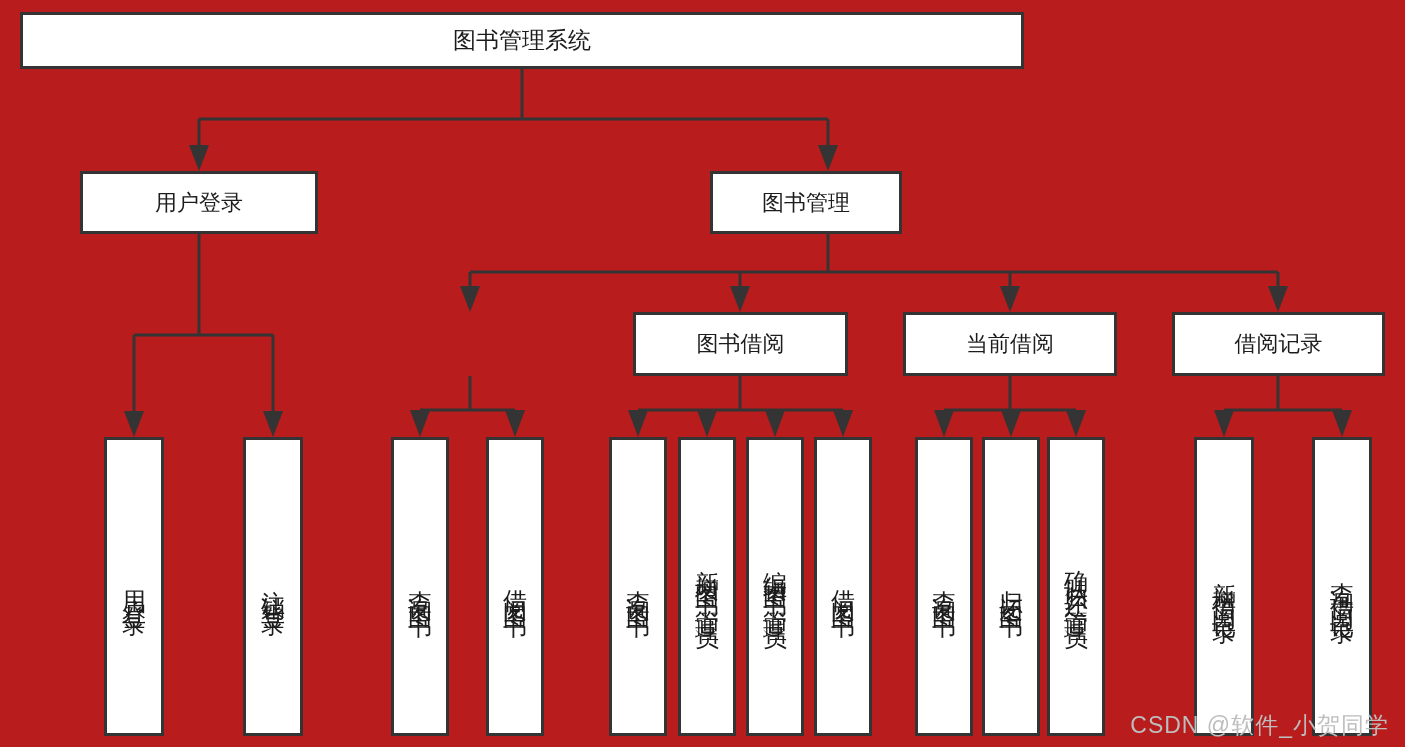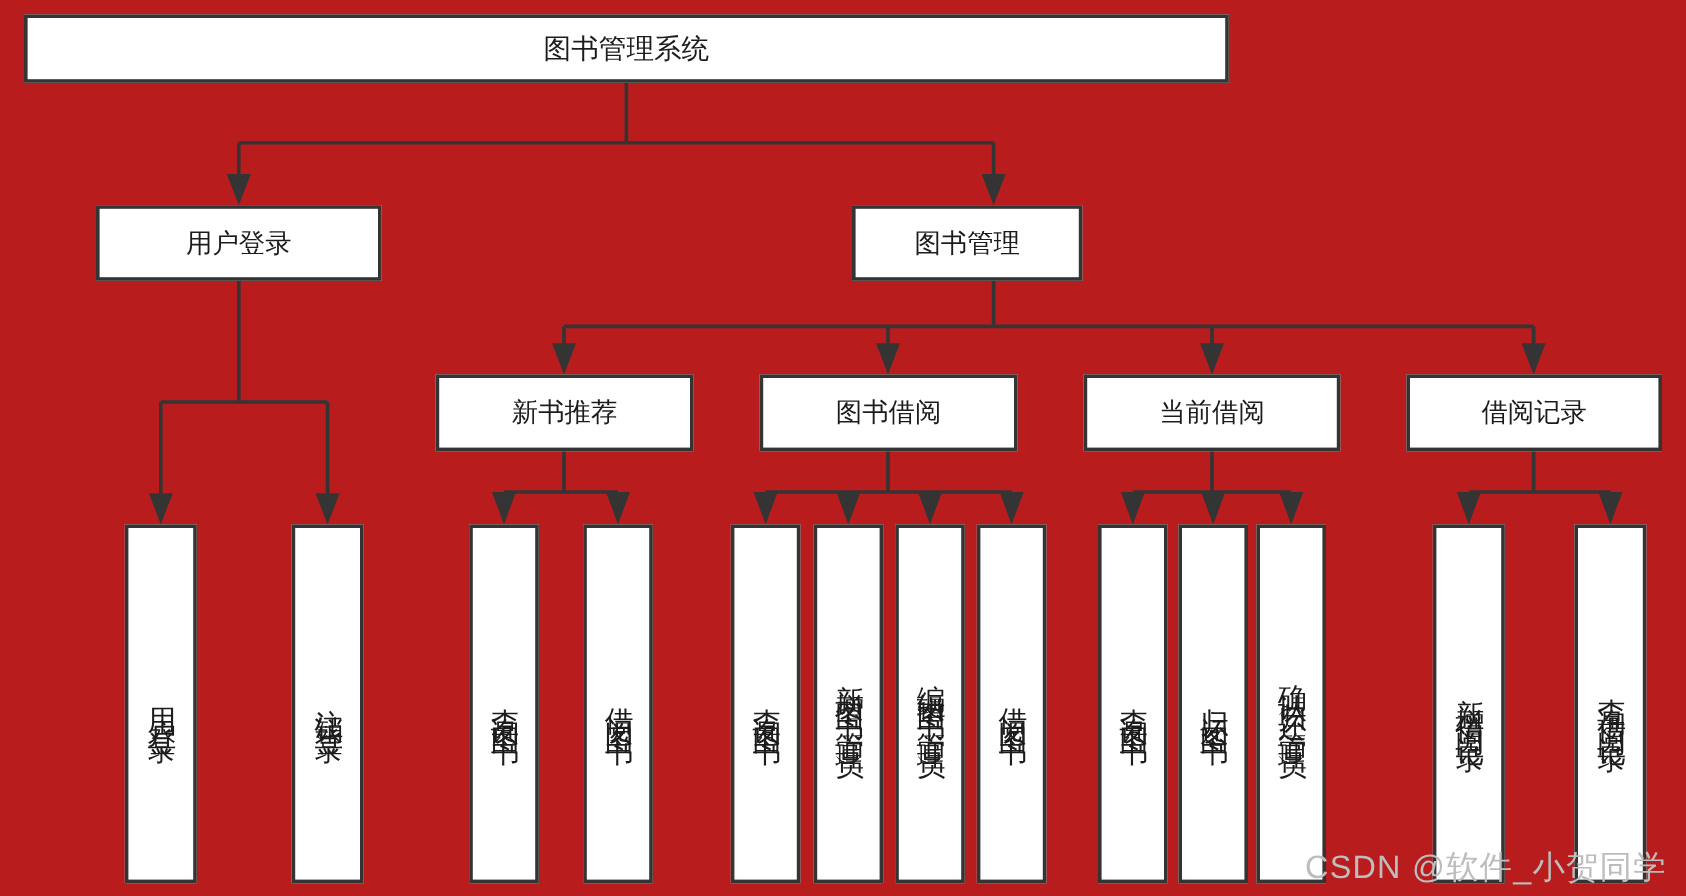--- a/index.html
+++ b/index.html
@@ -46,21 +46,21 @@
     letter-spacing: 8px;
     font-size: 24px;
     white-space: normal;
     text-align: center;
   }
   .watermark {
     position: absolute;
     right: 16px;
     bottom: 6px;
     color: #bdbdbd;
-    font-size: 27px;
+    font-size: 23px;
     letter-spacing: 1px;
     z-index: 3;
     pointer-events: none;
     text-align: right;
   }
 </style>
 </head>
 <body>
 
 <div class="stage">
@@ -97,21 +97,20 @@
   </svg>
 
   <div class="node root" style="left:20px; top:12px; width:1004px; height:57px;">图书管理系统</div>
 
   <div class="node" style="left:80px; top:171px; width:238px; height:63px;">用户登录</div>
   <div class="node" style="left:710px; top:171px; width:192px; height:63px;">图书管理</div>
 
   <div class="node vertical" style="left:104px; top:437px; width:60px; height:299px;">用户登录</div>
   <div class="node vertical" style="left:243px; top:437px; width:60px; height:299px;">注销登录</div>
 
-  <div class="node" style="left:363px; top:312px; width:215px; height:64px;">新书推荐</div>
   <div class="node" style="left:633px; top:312px; width:215px; height:64px;">图书借阅</div>
   <div class="node" style="left:903px; top:312px; width:214px; height:64px;">当前借阅</div>
   <div class="node" style="left:1172px; top:312px; width:213px; height:64px;">借阅记录</div>
 
   <div class="node vertical" style="left:391px; top:437px; width:58px; height:299px;">查询图书</div>
   <div class="node vertical" style="left:486px; top:437px; width:58px; height:299px;">借阅图书</div>
 
   <div class="node vertical" style="left:609px; top:437px; width:58px; height:299px;">查询图书</div>
   <div class="node vertical" style="left:678px; top:437px; width:58px; height:299px;">新增图书（管理员）</div>
   <div class="node vertical" style="left:746px; top:437px; width:58px; height:299px;">编辑图书（管理员）</div>

